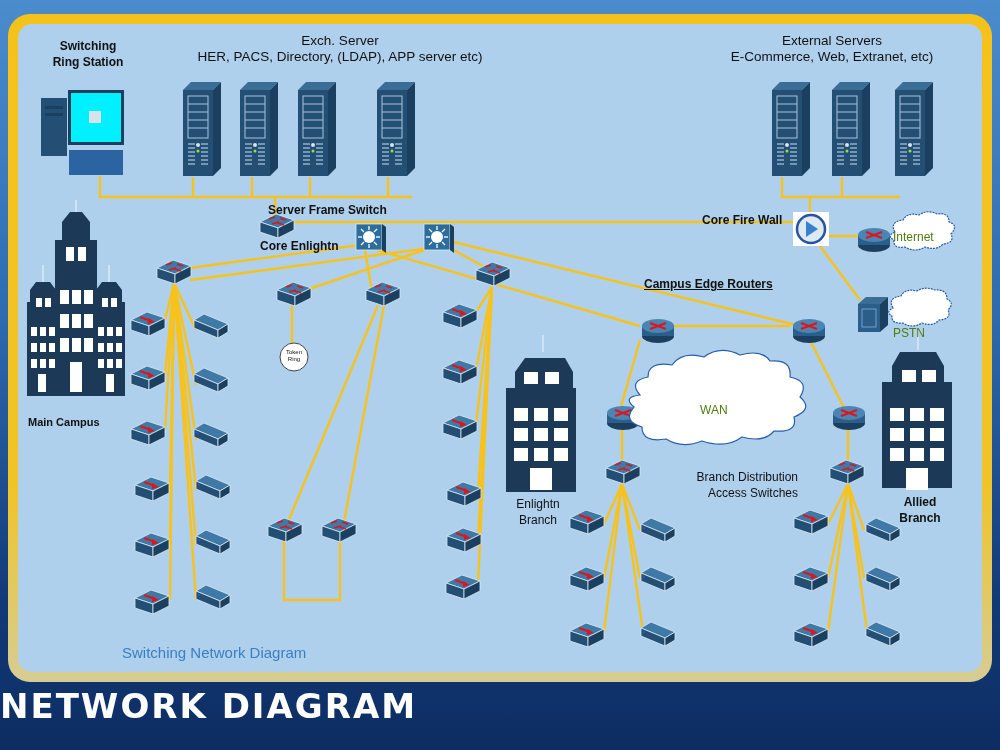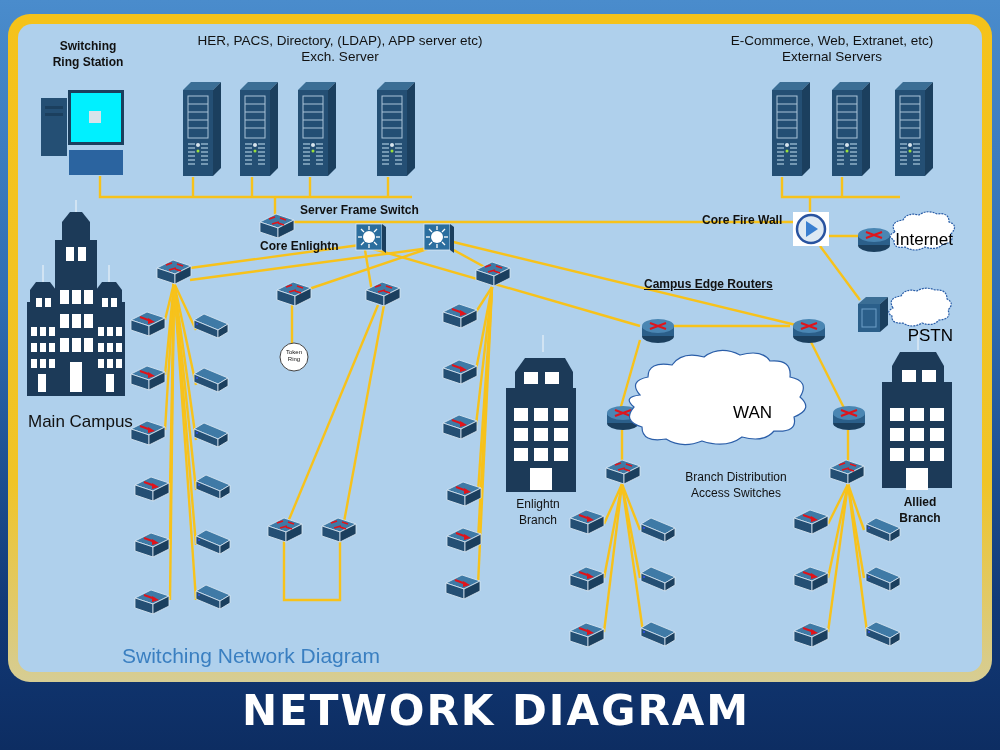--- a/index.html
+++ b/index.html
@@ -13,28 +13,28 @@
     border-radius:22px;
     background: linear-gradient(180deg, #f5c21a 0%, #f0c427 70%, #d6cd94 100%);
   }
   .panel {
     position:absolute; left:18px; top:24px; width:964px; height:648px;
     border-radius:14px; background:#afd0ec;
   }
   svg.net { position:absolute; left:0; top:0; }
   .lbl { position:absolute; color:#111; font-weight:bold; font-size:12px; text-align:center; line-height:16px; white-space:nowrap; }
   .lbl.big { font-size:13.5px; font-weight:normal; color:#111; }
-  .cloud-lbl { position:absolute; font-size:17px; color:#000000; text-align:right; }
+  .cloud-lbl { position:absolute; font-size:12px; color:#4d7c0f; text-align:left; }
   .footer-title {
-    position:absolute; left:0; top:686px; width:992px; text-align:center;
-    color:#fff; font-weight:bold; font-size:42px; letter-spacing:2px;
+    position:absolute; left:0; top:686px; width:992px; 
+    color:#fff; font-weight:bold; font-size:34px; letter-spacing:2px;
     font-family:"DejaVu Sans", sans-serif;
   }
   .caption {
-    position:absolute; left:122px; top:644px; color:#3a7fc1; font-size:21px;
+    position:absolute; left:122px; top:644px; color:#3a7fc1; font-size:15px;
     font-family:"Liberation Sans Narrow","Liberation Sans", sans-serif;
   }
 </style>
 </head>
 <body>
 
 <div class="frame"></div>
 <div class="panel"></div>
 
 <svg class="net" width="1000" height="750" viewBox="0 0 1000 750">
@@ -357,46 +357,46 @@
   <use href="#hub" x="866" y="518"></use>
   <use href="#hub" x="866" y="567"></use>
   <use href="#hub" x="866" y="622"></use>
 </svg>
 
 <div class="lbl" style="left:40px; top:38px; width:96px; font-size:12px;">
   <div>Switching</div>
   <div>Ring Station</div>
 </div>
 <div class="lbl big" style="left:160px; top:33px; width:360px;">
+  <div>Exch. Server</div>
   <div>HER, PACS, Directory, (LDAP), APP server etc)</div>
-  <div>Exch. Server</div>
 </div>
 <div class="lbl big" style="left:700px; top:33px; width:264px;">
+  <div>External Servers</div>
   <div>E-Commerce, Web, Extranet, etc)</div>
-  <div>External Servers</div>
-</div>
-<div class="lbl" style="left:300px; top:202px;">Server Frame Switch</div>
+</div>
+<div class="lbl" style="left:268px; top:202px;">Server Frame Switch</div>
 <div class="lbl" style="left:260px; top:238px;">Core Enlightn</div>
 <div class="lbl" style="left:702px; top:212px;">Core Fire Wall</div>
 <div class="lbl" style="left:644px; top:276px;text-decoration:underline;">Campus Edge Routers</div>
 <div class="cloud-lbl" style="left:893px; top:230px; width:60px;">Internet</div>
 <div class="cloud-lbl" style="left:893px; top:306px; width:60px;margin-top:20px;">PSTN</div>
 <div class="cloud-lbl" style="left:700px; top:403px; width:72px;">WAN</div>
 <div class="lbl" style="left:280px; top:349px; width:28px; font-size:6px; line-height:7px; font-weight:normal;">
   <div>Token</div>
   <div>Ring</div>
 </div>
-<div class="lbl" style="left:28px; top:414px; font-size:17px; font-weight:normal;">Main Campus</div>
+<div class="lbl" style="left:28px; top:414px; font-size:11px; font-weight:bold;">Main Campus</div>
 <div class="lbl" style="left:508px; top:496px; width:60px; font-weight:normal;">
   <div>Enlightn</div>
   <div>Branch</div>
 </div>
 <div class="lbl" style="left:890px; top:494px; width:60px; font-weight:bold;">
   <div>Allied</div>
   <div>Branch</div>
 </div>
-<div class="lbl" style="left:674px; top:469px; width:124px; font-weight:normal;">
+<div class="lbl" style="left:674px; top:469px; width:124px; font-weight:normal;text-align:right;">
   <div>Branch Distribution</div>
   <div>Access Switches</div>
 </div>
 
 <div class="caption">Switching Network Diagram</div>
 <div class="footer-title">NETWORK DIAGRAM</div>
 
 </body></html>

